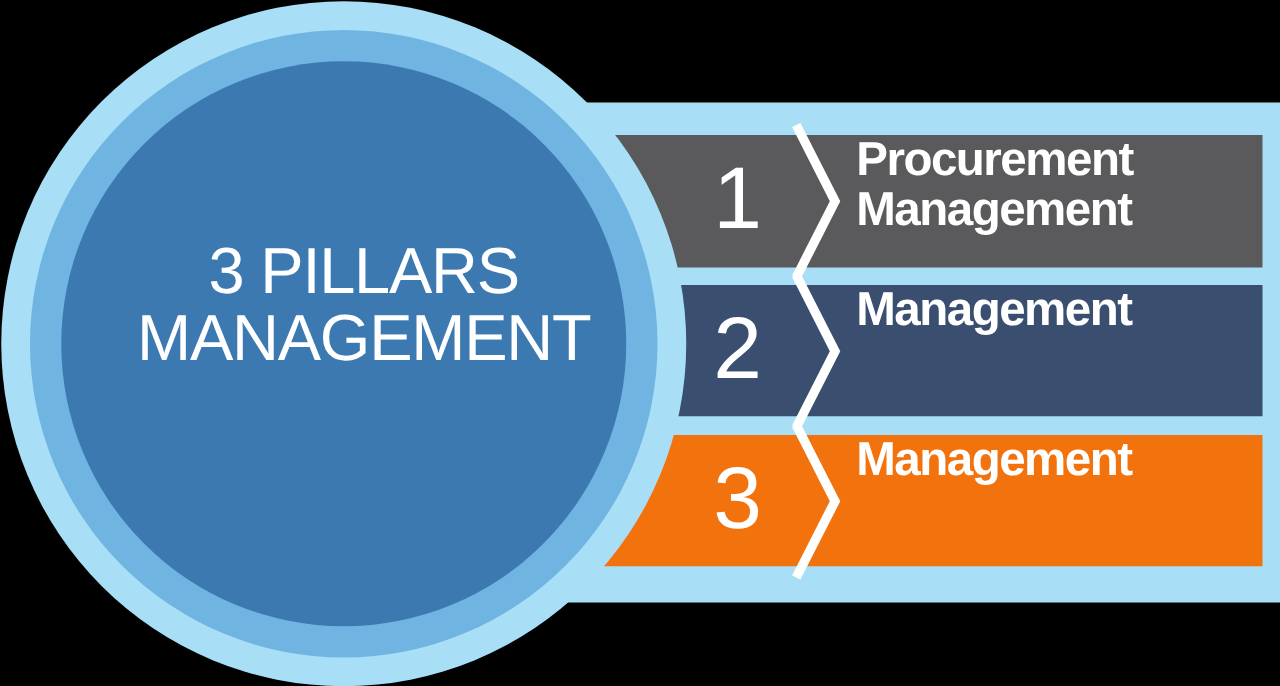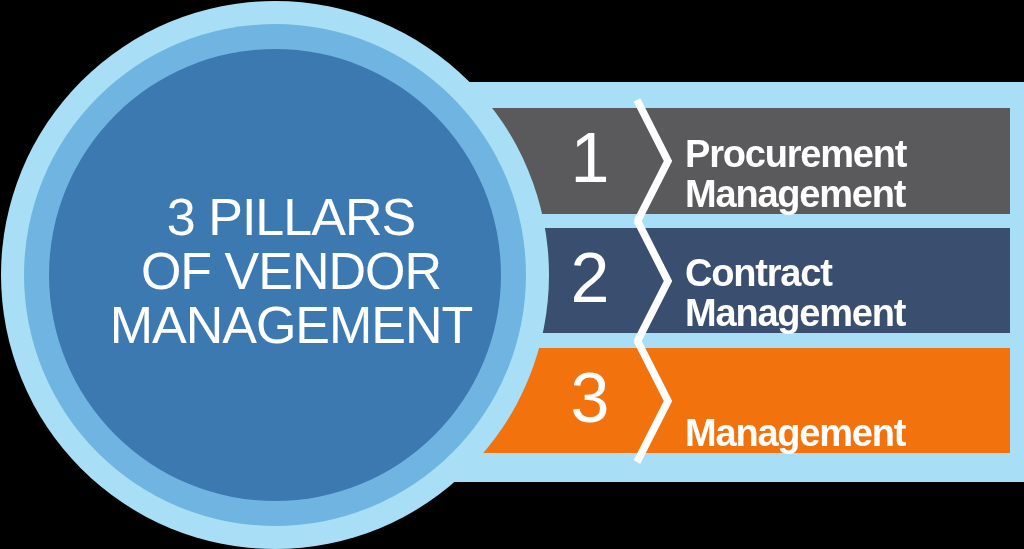--- a/index.html
+++ b/index.html
@@ -14,21 +14,21 @@
   .bar-1{top:108px;height:106px;}
   .bar-2{top:228px;height:105px;}
   .bar-3{top:348px;height:105px;}
   .num{
     position:absolute;left:100px;top:0;width:60px;height:100%;
     text-align:center;color:#fff;font-size:70px;font-weight:400;line-height:101px;
   }
   .chev{position:absolute;left:164px;top:-12px;width:64px;height:130px;}
   .lbl{
     position:absolute;left:225px;top:0;bottom:0;display:flex;flex-direction:column;
-    justify-content:flex-end;color:#fff;font-weight:700;font-size:38px;line-height:40px;
+    justify-content:flex-start;color:#fff;font-weight:700;font-size:38px;line-height:40px;
     letter-spacing:-1.2px;white-space:nowrap;
   }
   
   .circle{position:absolute;border-radius:50%;}
   .c-outer{left:1px;top:1px;width:548px;height:548px;}
   .c-mid{left:24px;top:24px;width:502px;height:502px;}
   .c-inner{left:49px;top:49px;width:452px;height:452px;}
   .title{
     position:absolute;left:59px;top:190px;width:464px;text-align:center;color:#fff;
     font-weight:400;font-size:52px;line-height:54px;letter-spacing:-1px;
@@ -51,38 +51,36 @@
       <span>Management</span>
     </div>
   </div>
 
   <div class="bar bar-2" style="background: rgb(58, 78, 111);">
     <div class="num">2</div>
     <svg class="chev" viewBox="0 0 64 130">
       <polyline points="13,4 44,65 13,126" fill="none" stroke="#FFFFFF" stroke-width="7.5"></polyline>
     </svg>
     <div class="lbl">
-      <span>Contract</span>
       <span>Management</span>
     </div>
   </div>
 
   <div class="bar bar-3" style="background: rgb(242, 114, 13);">
     <div class="num">3</div>
     <svg class="chev" viewBox="0 0 64 130">
       <polyline points="13,4 44,65 13,126" fill="none" stroke="#FFFFFF" stroke-width="7.5"></polyline>
     </svg>
     <div class="lbl">
       <span>Management</span>
     </div>
   </div>
 
   <div class="circle c-outer" style="background: rgb(169, 223, 246);"></div>
   <div class="circle c-mid" style="background: rgb(112, 181, 226);"></div>
   <div class="circle c-inner" style="background: rgb(61, 121, 177);"></div>
 
   <div class="title">
     <div>3 PILLARS</div>
-    <div>OF VENDOR</div>
     <div>MANAGEMENT</div>
   </div>
 
 </div>
 
 </body></html>

